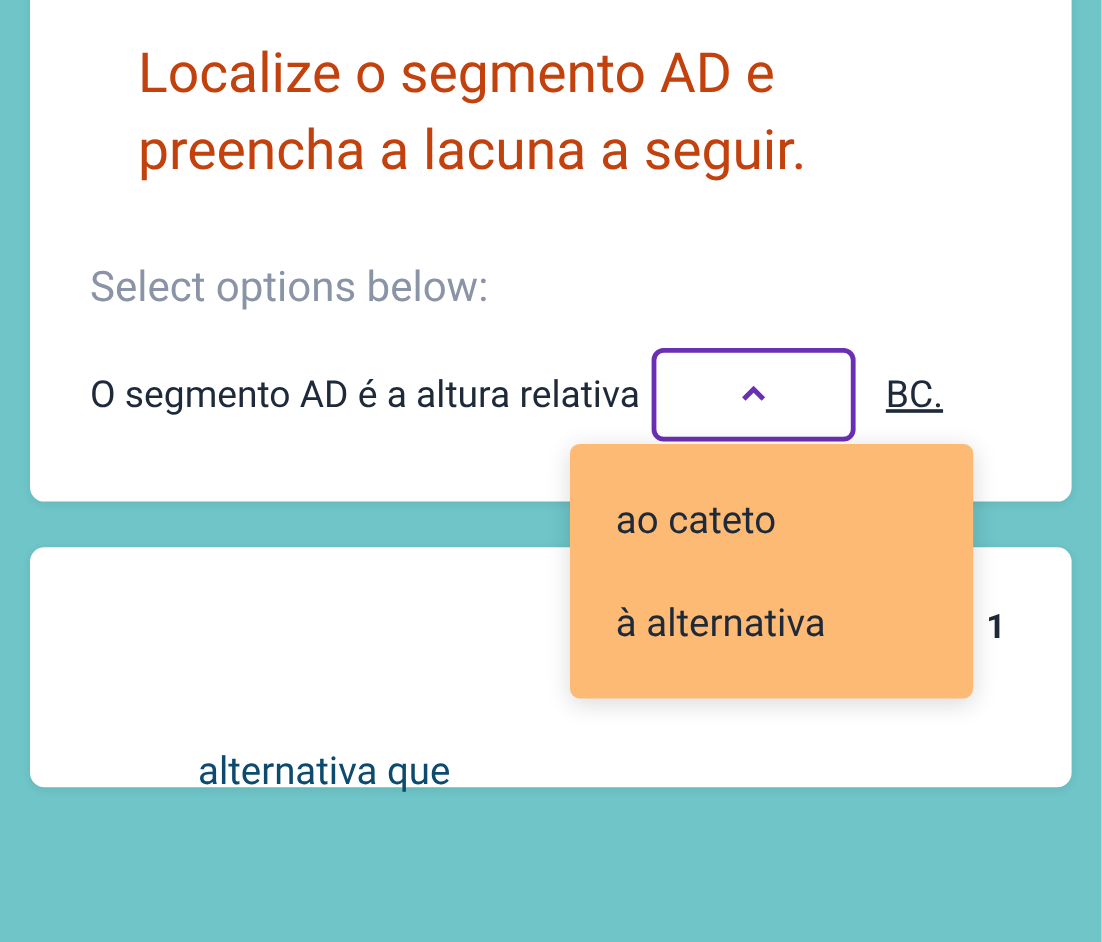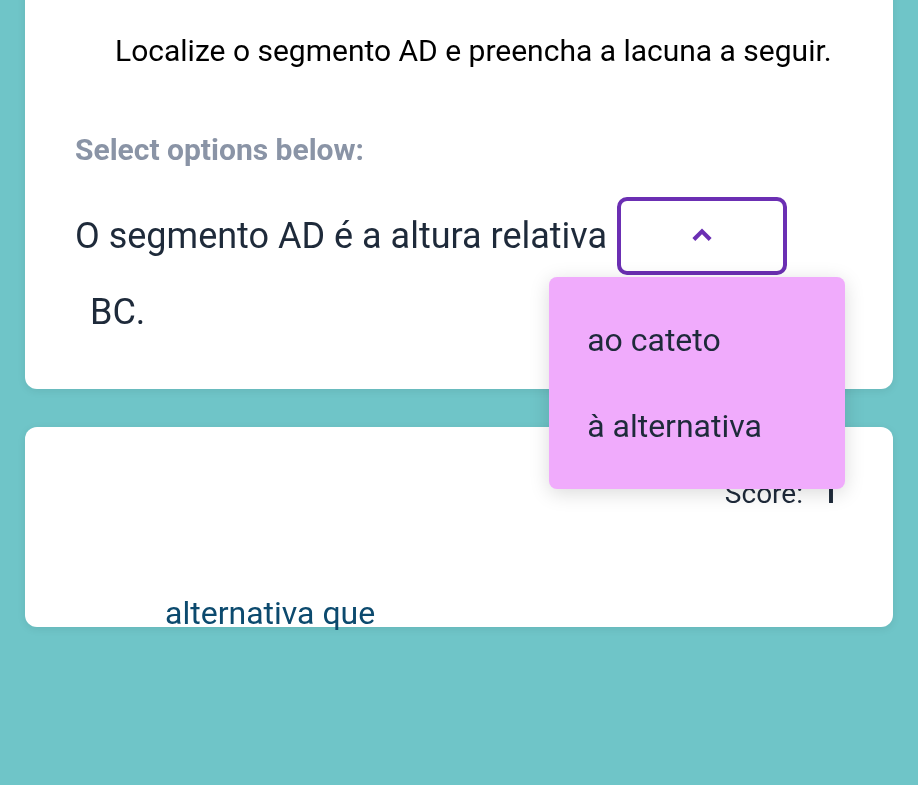--- a/index.html
+++ b/index.html
@@ -21,43 +21,43 @@
       margin: 0 25px;
       padding: 40px 50px 50px 50px;
       box-shadow: 0 2px 8px rgba(0,0,0,0.08);
       position: relative;
     }
     .card-top {
       margin-top: -30px;
       padding-top: 60px;
     }
     .question-text {
-      font-size: 30px;
-      color: #000000;
+      font-size: 46px;
+      color: #c2410c;
       line-height: 1.4;
       margin-bottom: 60px;
       margin-left: 40px;
       font-weight: 400;
     }
     .select-label {
-      font-size: 30px;
+      font-size: 35px;
       color: #8a94a6;
       margin-bottom: 30px;
-      font-weight: 700;
+      font-weight: 400;
     }
     .sentence-row {
       display: flex;
       flex-wrap: wrap;
       align-items: center;
       gap: 10px;
       font-size: 32px;
       color: #1e2a3a;
     }
     .sentence-text {
-      font-size: 36px;
+      font-size: 31px;
       color: #1e2a3a;
       line-height: 1.5;
     }
     .dropdown-container {
       position: relative;
       display: inline-flex;
       align-items: center;
     }
     .dropdown-button {
       width: 170px;
@@ -79,22 +79,22 @@
     }
     .chevron-up svg {
       stroke: #6b2fb3;
       stroke-width: 3.5;
       fill: none;
     }
     .dropdown-menu {
       position: absolute;
       top: 80px;
       left: -68px;
-      width: 296px;
-      background: #f0abfc;
+      width: 336px;
+      background: #fdba74;
       border-radius: 8px;
       box-shadow: 0 4px 20px rgba(0,0,0,0.15);
       z-index: 100;
       padding: 20px 0;
     }
     .dropdown-item {
       padding: 24px 38px;
       font-size: 32px;
       color: #1e2a3a;
       cursor: pointer;
@@ -141,21 +141,21 @@
           <svg viewBox="0 0 24 24" width="28" height="28">
             <polyline points="5 15 12 8 19 15"></polyline>
           </svg>
         </span>
       </div>
       <div class="dropdown-menu">
         <div class="dropdown-item">ao cateto</div>
         <div class="dropdown-item">à alternativa</div>
       </div>
     </div>
-    <span class="sentence-text" style="margin-left:15px;">BC.</span>
+    <span class="sentence-text" style="margin-left:15px;text-decoration:underline;">BC.</span>
   </div>
 </div>
 
 <div class="card second-card">
   <div class="score-row">
     <span class="score-label">Score:</span>
     <span class="score-value">1</span>
   </div>
   <div class="partial-text">
     <span>alternativa que</span>

